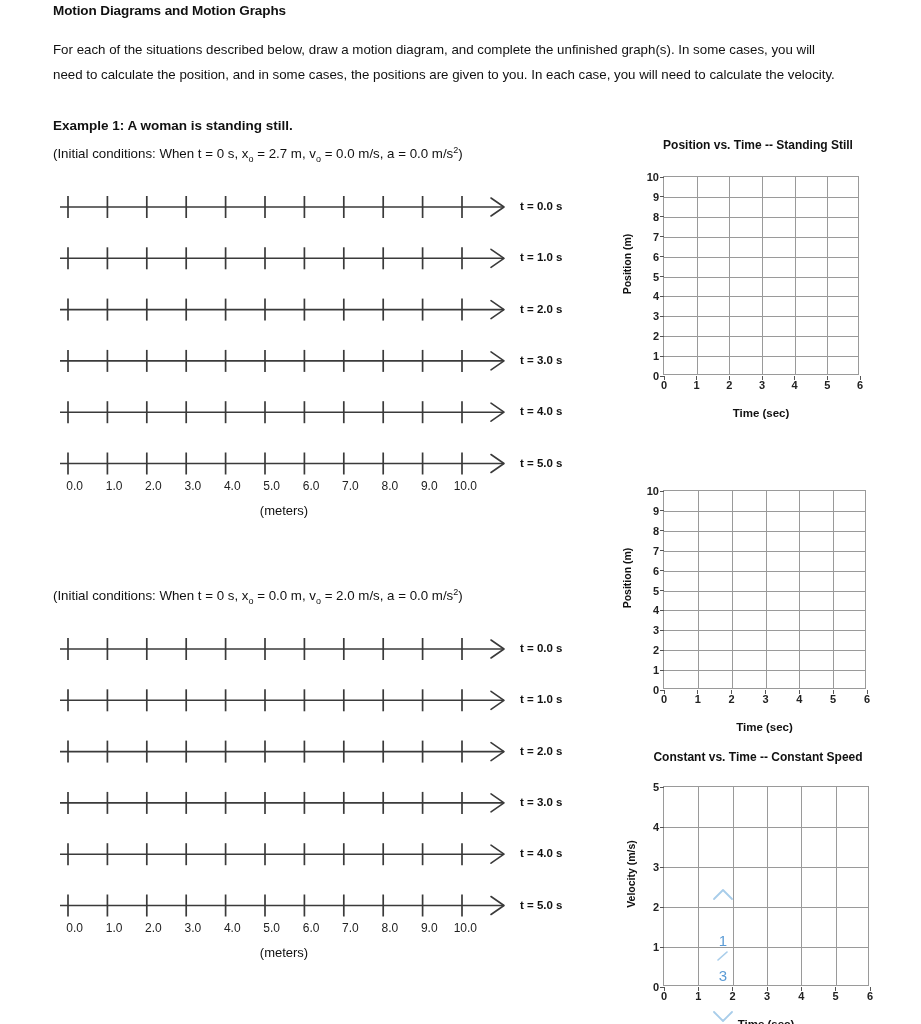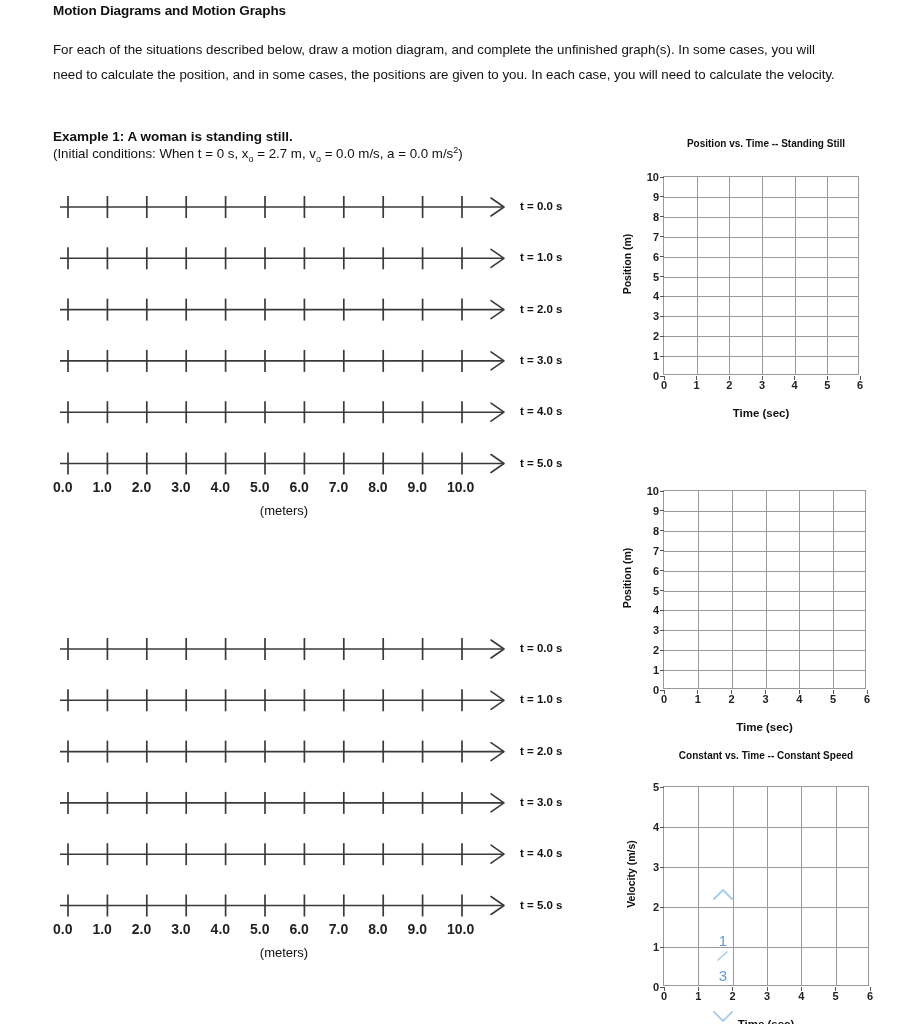--- a/index.html
+++ b/index.html
@@ -33,32 +33,32 @@
   }
   .ex-cond sub{ font-size:9px; }
   .ex-cond sup{ font-size:9px; }
 
   
   .mdiagram{ position:absolute; left:0; top:0; }
   .mlabel{
     position:absolute; font-size:11.5px; font-weight:bold; white-space:nowrap;
   }
   .numlabel{
-    position:absolute; font-size:14px; font-weight:bold; text-align:left;
+    position:absolute; font-size:12px; font-weight:normal; text-align:right;
     width:30px; color:#222;
   }
   .meters{
     position:absolute; font-size:13px; text-align:center; width:120px;
   }
 
   
   .chart{ position:absolute; }
   .chart-title{
-    position:absolute; top:0; left:8px; width:100%;
-    text-align:center; font-size:10px; font-weight:bold;
+    position:absolute; top:0; left:0; width:100%;
+    text-align:center; font-size:12px; font-weight:bold;
     white-space:nowrap;
   }
   .plot{
     position:absolute;
     border:1px solid #9a9a9a;
     background:#fff;
   }
   .gl-h, .gl-v{ position:absolute; background:#9a9a9a; }
   .gl-h{ height:1px; left:0; right:0; }
   .gl-v{ width:1px; top:0; bottom:0; }
@@ -99,21 +99,21 @@
   .pagenav .sp2{ height:22px; }
 </style>
 </head>
 <body>
 
 <div class="page">
 
   <div class="doc-title">Motion Diagrams and Motion Graphs</div>
   <div class="intro">For each of the situations described below, draw a motion diagram, and complete the unfinished graph(s). In some cases, you will need to calculate the position, and in some cases, the positions are given to you. In each case, you will need to calculate the velocity.</div>
 
-  <div class="ex-head" style="top:129px;">Example 1: A woman is standing still.</div>
+  <div class="ex-head" style="top:118px;">Example 1: A woman is standing still.</div>
   <div class="ex-cond" style="top:145px;">
     <span>(Initial conditions: When t = 0 s, x</span><sub>o</sub><span> = 2.7 m, v</span><sub>o</sub><span> = 0.0 m/s, a = 0.0 m/s</span><sup>2</sup><span>)</span>
   </div>
 
   <svg class="mdiagram" width="600" height="300" style="left:0px; top:185px;">
     <g id="md1">
         <line x1="60" y1="22" x2="504" y2="22" stroke="#3a3a3a" stroke-width="1.6" stroke-linecap="butt"></line>
         <line x1="68" y1="11" x2="68" y2="33" stroke="#3a3a3a" stroke-width="1.7" stroke-linecap="butt"></line>
         <line x1="107.4" y1="11" x2="107.4" y2="33" stroke="#3a3a3a" stroke-width="1.7" stroke-linecap="butt"></line>
         <line x1="146.8" y1="11" x2="146.8" y2="33" stroke="#3a3a3a" stroke-width="1.7" stroke-linecap="butt"></line>
@@ -209,20 +209,23 @@
       <div class="numlabel" style="left: 210.6px; top: 478.5px;">4.0</div>
       <div class="numlabel" style="left: 250px; top: 478.5px;">5.0</div>
       <div class="numlabel" style="left: 289.4px; top: 478.5px;">6.0</div>
       <div class="numlabel" style="left: 328.8px; top: 478.5px;">7.0</div>
       <div class="numlabel" style="left: 368.2px; top: 478.5px;">8.0</div>
       <div class="numlabel" style="left: 407.6px; top: 478.5px;">9.0</div>
       <div class="numlabel" style="left: 447px; top: 478.5px;">10.0</div>
     </div>
   <div class="meters" style="left:224px; top:503px;">(meters)</div>
 
+  <div class="ex-cond" style="top:587px;">
+    <span>(Initial conditions: When t = 0 s, x</span><sub>o</sub><span> = 0.0 m, v</span><sub>o</sub><span> = 2.0 m/s, a = 0.0 m/s</span><sup>2</sup><span>)</span>
+  </div>
 
   <svg class="mdiagram" width="600" height="300" style="left:0px; top:627px;">
     <g id="md2">
         <line x1="60" y1="22" x2="504" y2="22" stroke="#3a3a3a" stroke-width="1.6" stroke-linecap="butt"></line>
         <line x1="68" y1="11" x2="68" y2="33" stroke="#3a3a3a" stroke-width="1.7" stroke-linecap="butt"></line>
         <line x1="107.4" y1="11" x2="107.4" y2="33" stroke="#3a3a3a" stroke-width="1.7" stroke-linecap="butt"></line>
         <line x1="146.8" y1="11" x2="146.8" y2="33" stroke="#3a3a3a" stroke-width="1.7" stroke-linecap="butt"></line>
         <line x1="186.2" y1="11" x2="186.2" y2="33" stroke="#3a3a3a" stroke-width="1.7" stroke-linecap="butt"></line>
         <line x1="225.6" y1="11" x2="225.6" y2="33" stroke="#3a3a3a" stroke-width="1.7" stroke-linecap="butt"></line>
         <line x1="265" y1="11" x2="265" y2="33" stroke="#3a3a3a" stroke-width="1.7" stroke-linecap="butt"></line>

